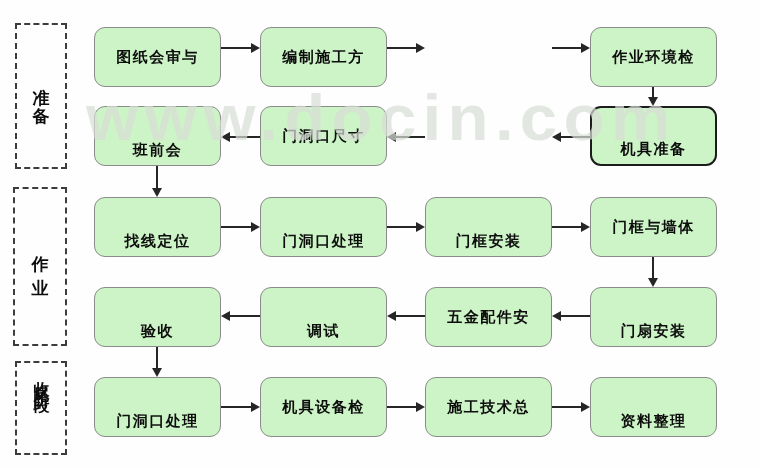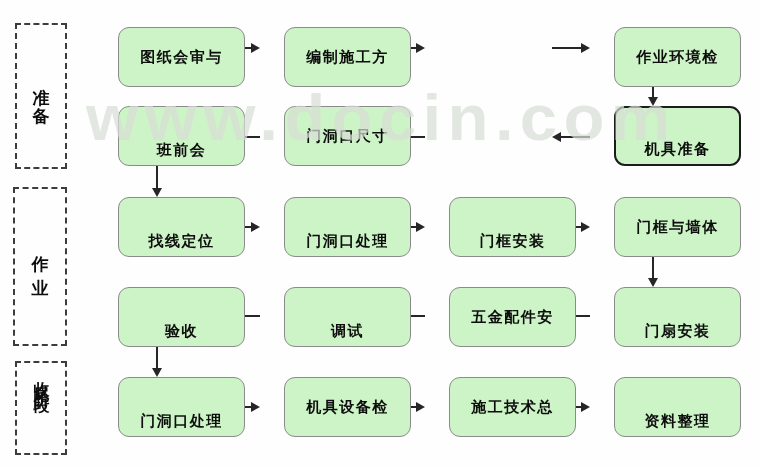--- a/index.html
+++ b/index.html
@@ -34,21 +34,20 @@
     border-radius:11px;
     box-sizing:border-box;
     display:flex;
     align-items:center;
     justify-content:center;
     font-size:15px;
     font-weight:700;
     letter-spacing:1.5px;
     color:var(--text);
     z-index:2;
-    margin-left:24px;
   }
   .node.low{
     align-items:flex-end;
     padding-bottom:5px;
   }
   .node.dark{
     border:2px solid var(--node-border-dark);
   }
   
   .stage{

